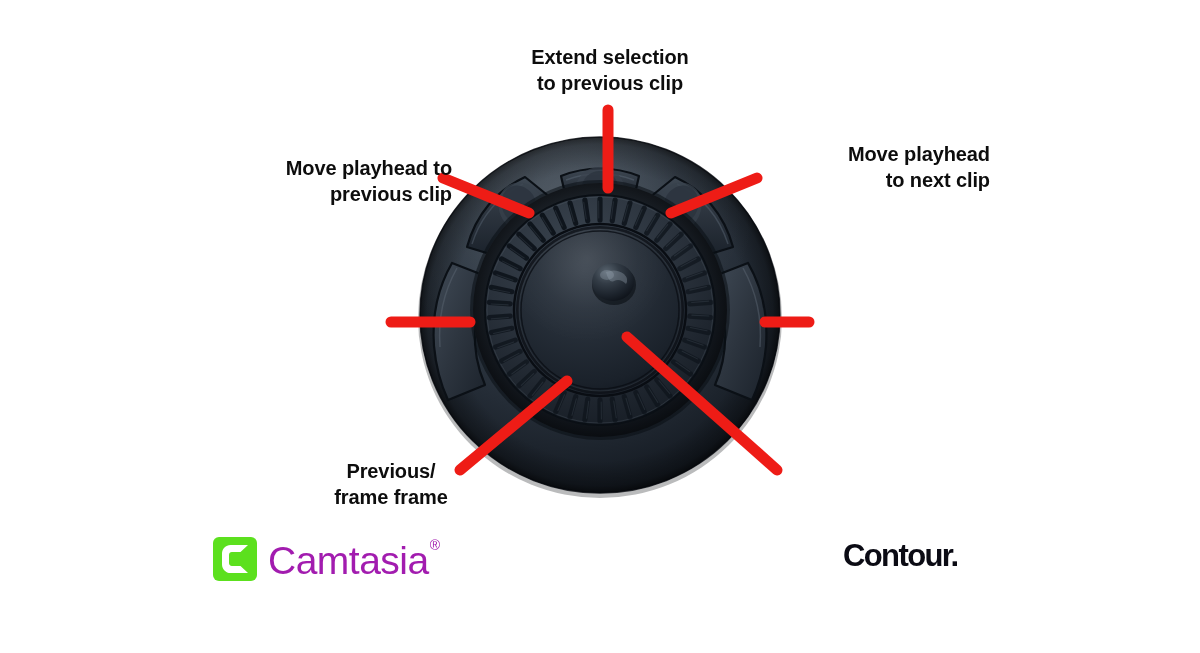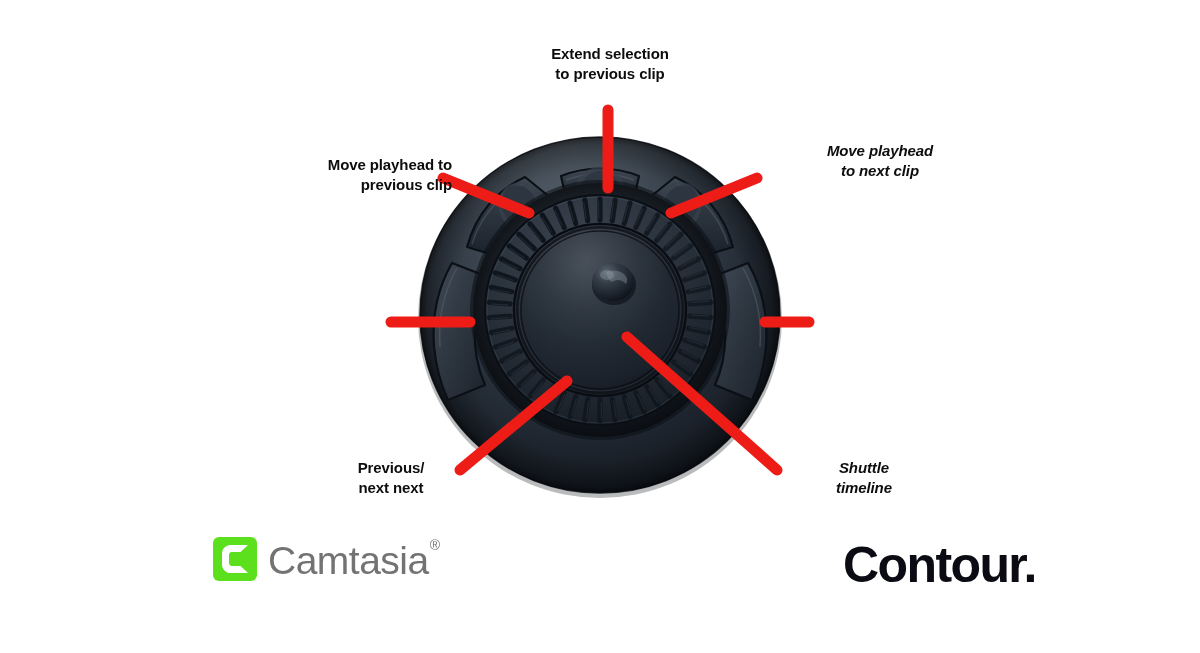--- a/index.html
+++ b/index.html
@@ -18,29 +18,29 @@
     height: 653px;
     background: #ffffff;
     overflow: hidden;
   }
 
   
   .callout {
     position: absolute;
     color: #0d0d0d;
     font-family: "Liberation Sans", sans-serif;
-    font-size: 15px;
+    font-size: 20px;
     font-weight: bold;
     line-height: 1.30;
     letter-spacing: -0.1px;
     white-space: pre-line;
   }
   .callout.c-center { text-align: center; }
   .callout.c-right  { text-align: right; }
-  .callout.c-left   { text-align: center; font-style: italic; }
+  .callout.c-left   { text-align: right; }
 
   #lbl-extend   { left: 480px; top: 44px;  width: 260px; }
   #lbl-prevclip { left: 220px; top: 155px; width: 232px; }
   #lbl-nextclip { left: 770px; top: 141px; width: 220px; }
   #lbl-jump     { left: 248px; top: 284px; width: 135px; }
   #lbl-split    { left: 840px; top: 297px; width: 200px; }
   #lbl-frame    { left: 298px; top: 458px; width: 186px; }
   #lbl-shuttle  { left: 784px; top: 458px; width: 160px; }
 
   
@@ -78,21 +78,21 @@
   }
   #camtasia-mark .c-glyph {
     position: absolute;
     left: 9px; top: 8px;
     width: 26px; height: 28px;
   }
   #camtasia-wordmark {
     font-family: "Liberation Sans", sans-serif;
     font-size: 39px;
     font-weight: normal;
-    color: #737373;
+    color: #a21caf;
     letter-spacing: -0.5px;
     line-height: 1;
     position: relative;
     top: 1px;
   }
   #camtasia-reg {
     font-size: 14px;
     vertical-align: super;
     position: relative;
     top: -10px;
@@ -100,21 +100,21 @@
     letter-spacing: 0;
   }
   #contour-logo {
     position: absolute;
     left: 843px;
     top: 540px;
     pointer-events: auto;
   }
   #contour-wordmark {
     font-family: "Liberation Sans", sans-serif;
-    font-size: 50px;
+    font-size: 31px;
     font-weight: bold;
     color: #0b0b14;
     letter-spacing: -1.6px;
     line-height: 1;
   }
 </style>
 </head>
 <body>
 
 <div id="page">
@@ -366,24 +366,22 @@
 
   <div class="callout c-right" id="lbl-prevclip">Move playhead to
 previous clip</div>
 
   <div class="callout c-left" id="lbl-nextclip">Move playhead
 to next clip</div>
 
 
 
   <div class="callout c-center" id="lbl-frame">Previous/
-next next</div>
-
-  <div class="callout c-left" id="lbl-shuttle">Shuttle
-timeline</div>
+frame frame</div>
+
 
   <div class="logo-row">
 
     <div id="camtasia-logo">
       <div id="camtasia-mark">
         <svg class="c-glyph" viewBox="0 0 26 28">
           <path d="M26,0 L8.5,0 C3.8,0 0,3.9 0,8.6 L0,19.4 C0,24.1 3.8,28 8.5,28 L26,28 L18.5,21 L9.8,21 C8.2,21 7,19.7 7,18.1 L7,9.9 C7,8.3 8.2,7 9.8,7 L18.5,7 Z" fill="#ffffff"></path>
         </svg>
       </div>
       <div id="camtasia-wordmark">

